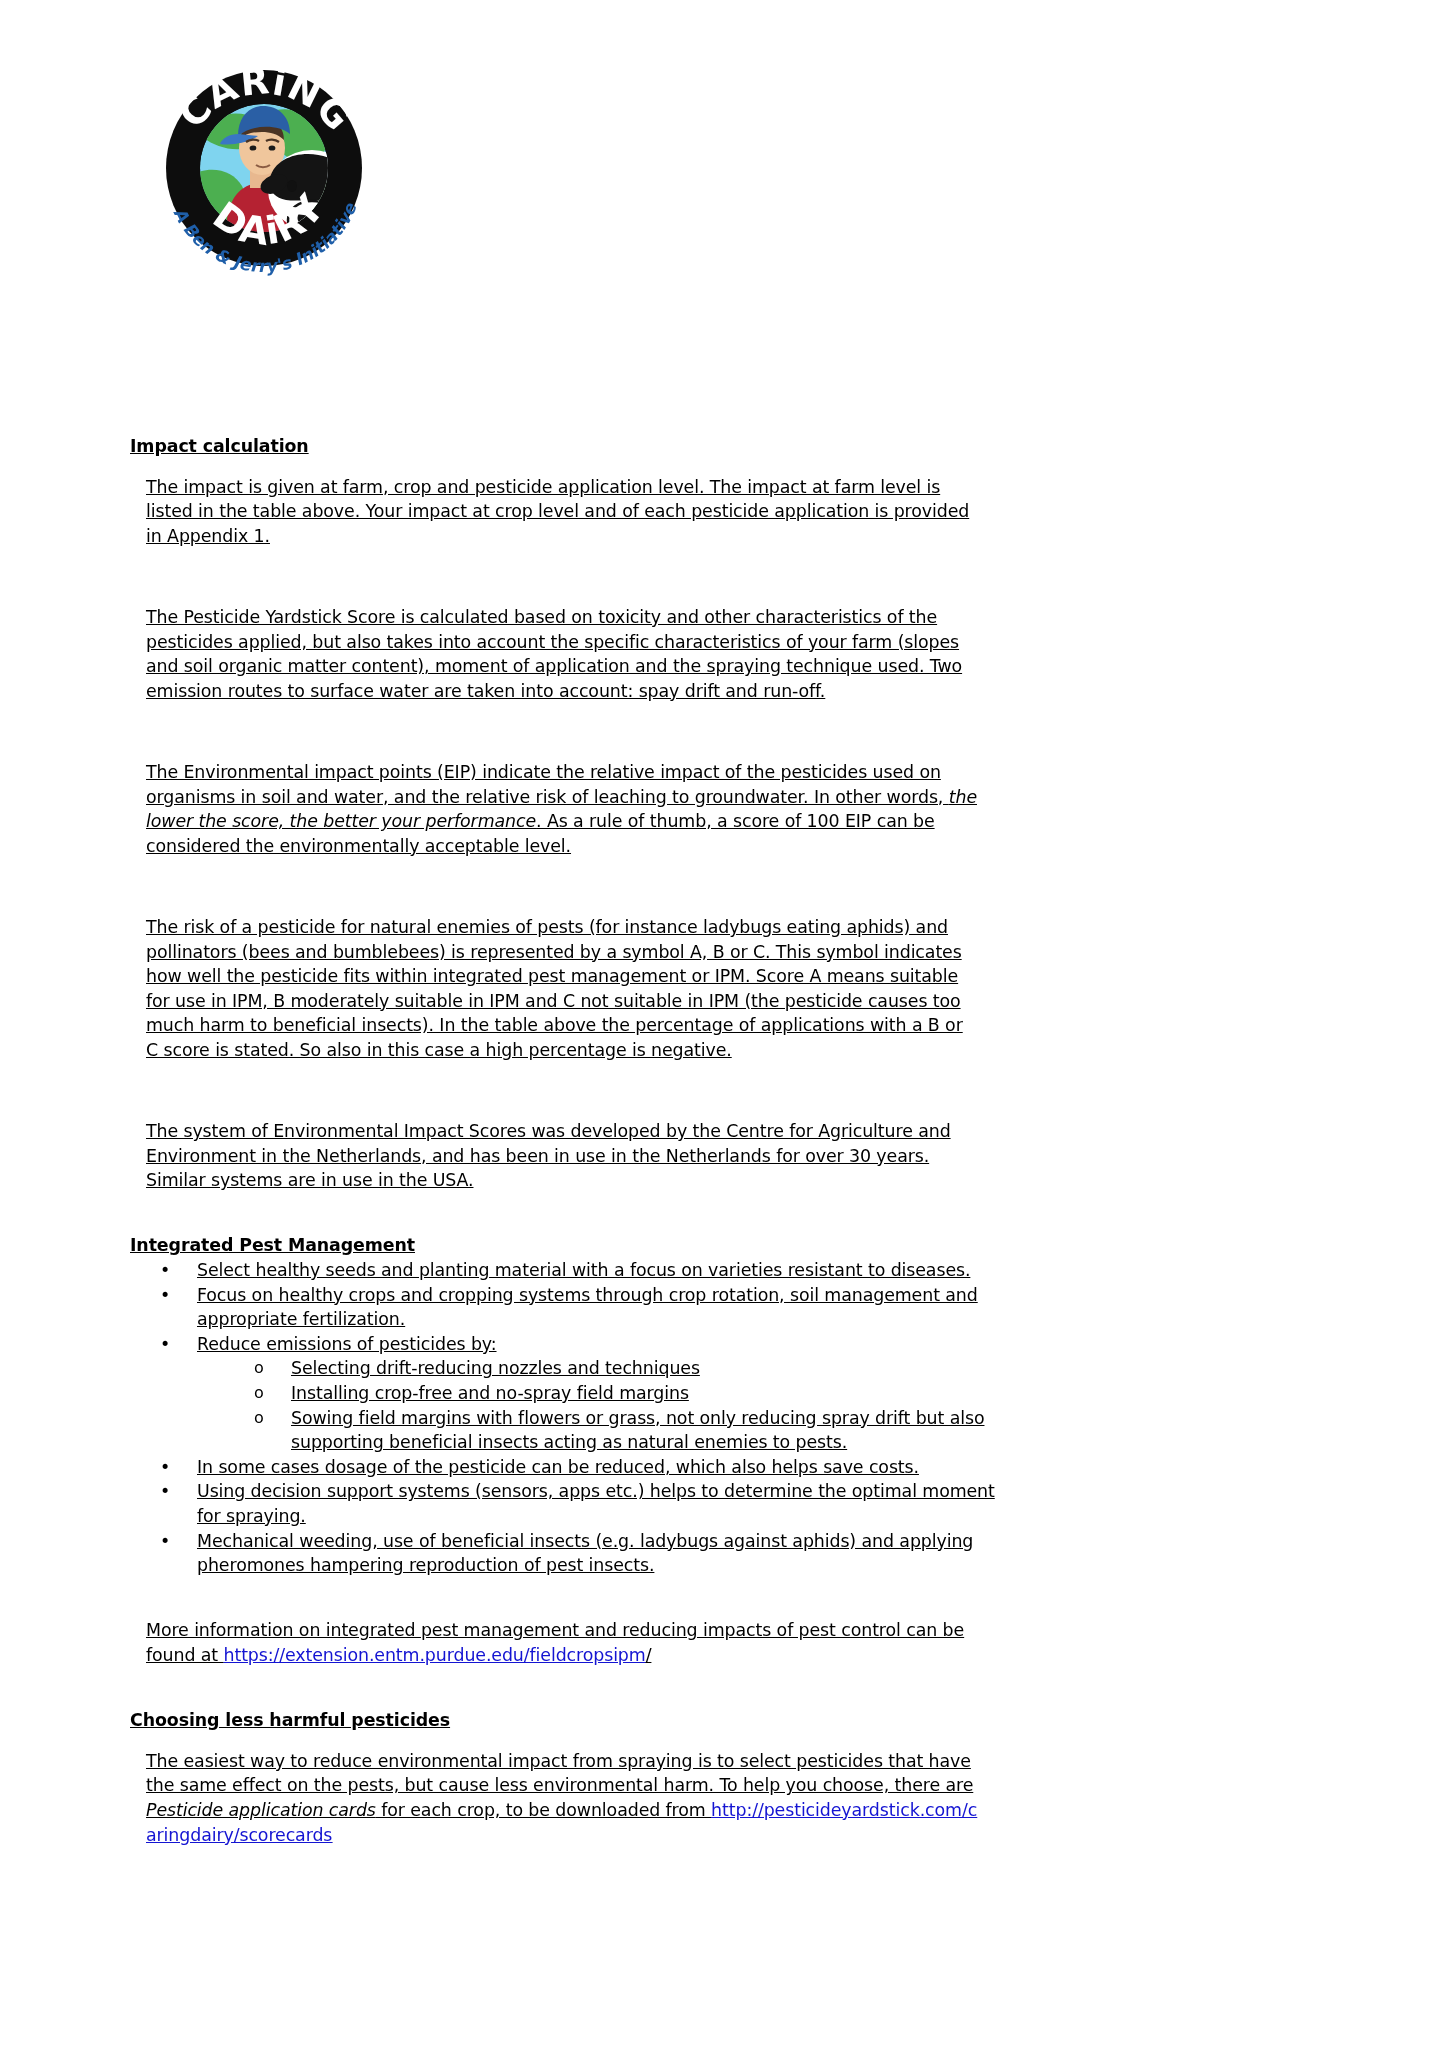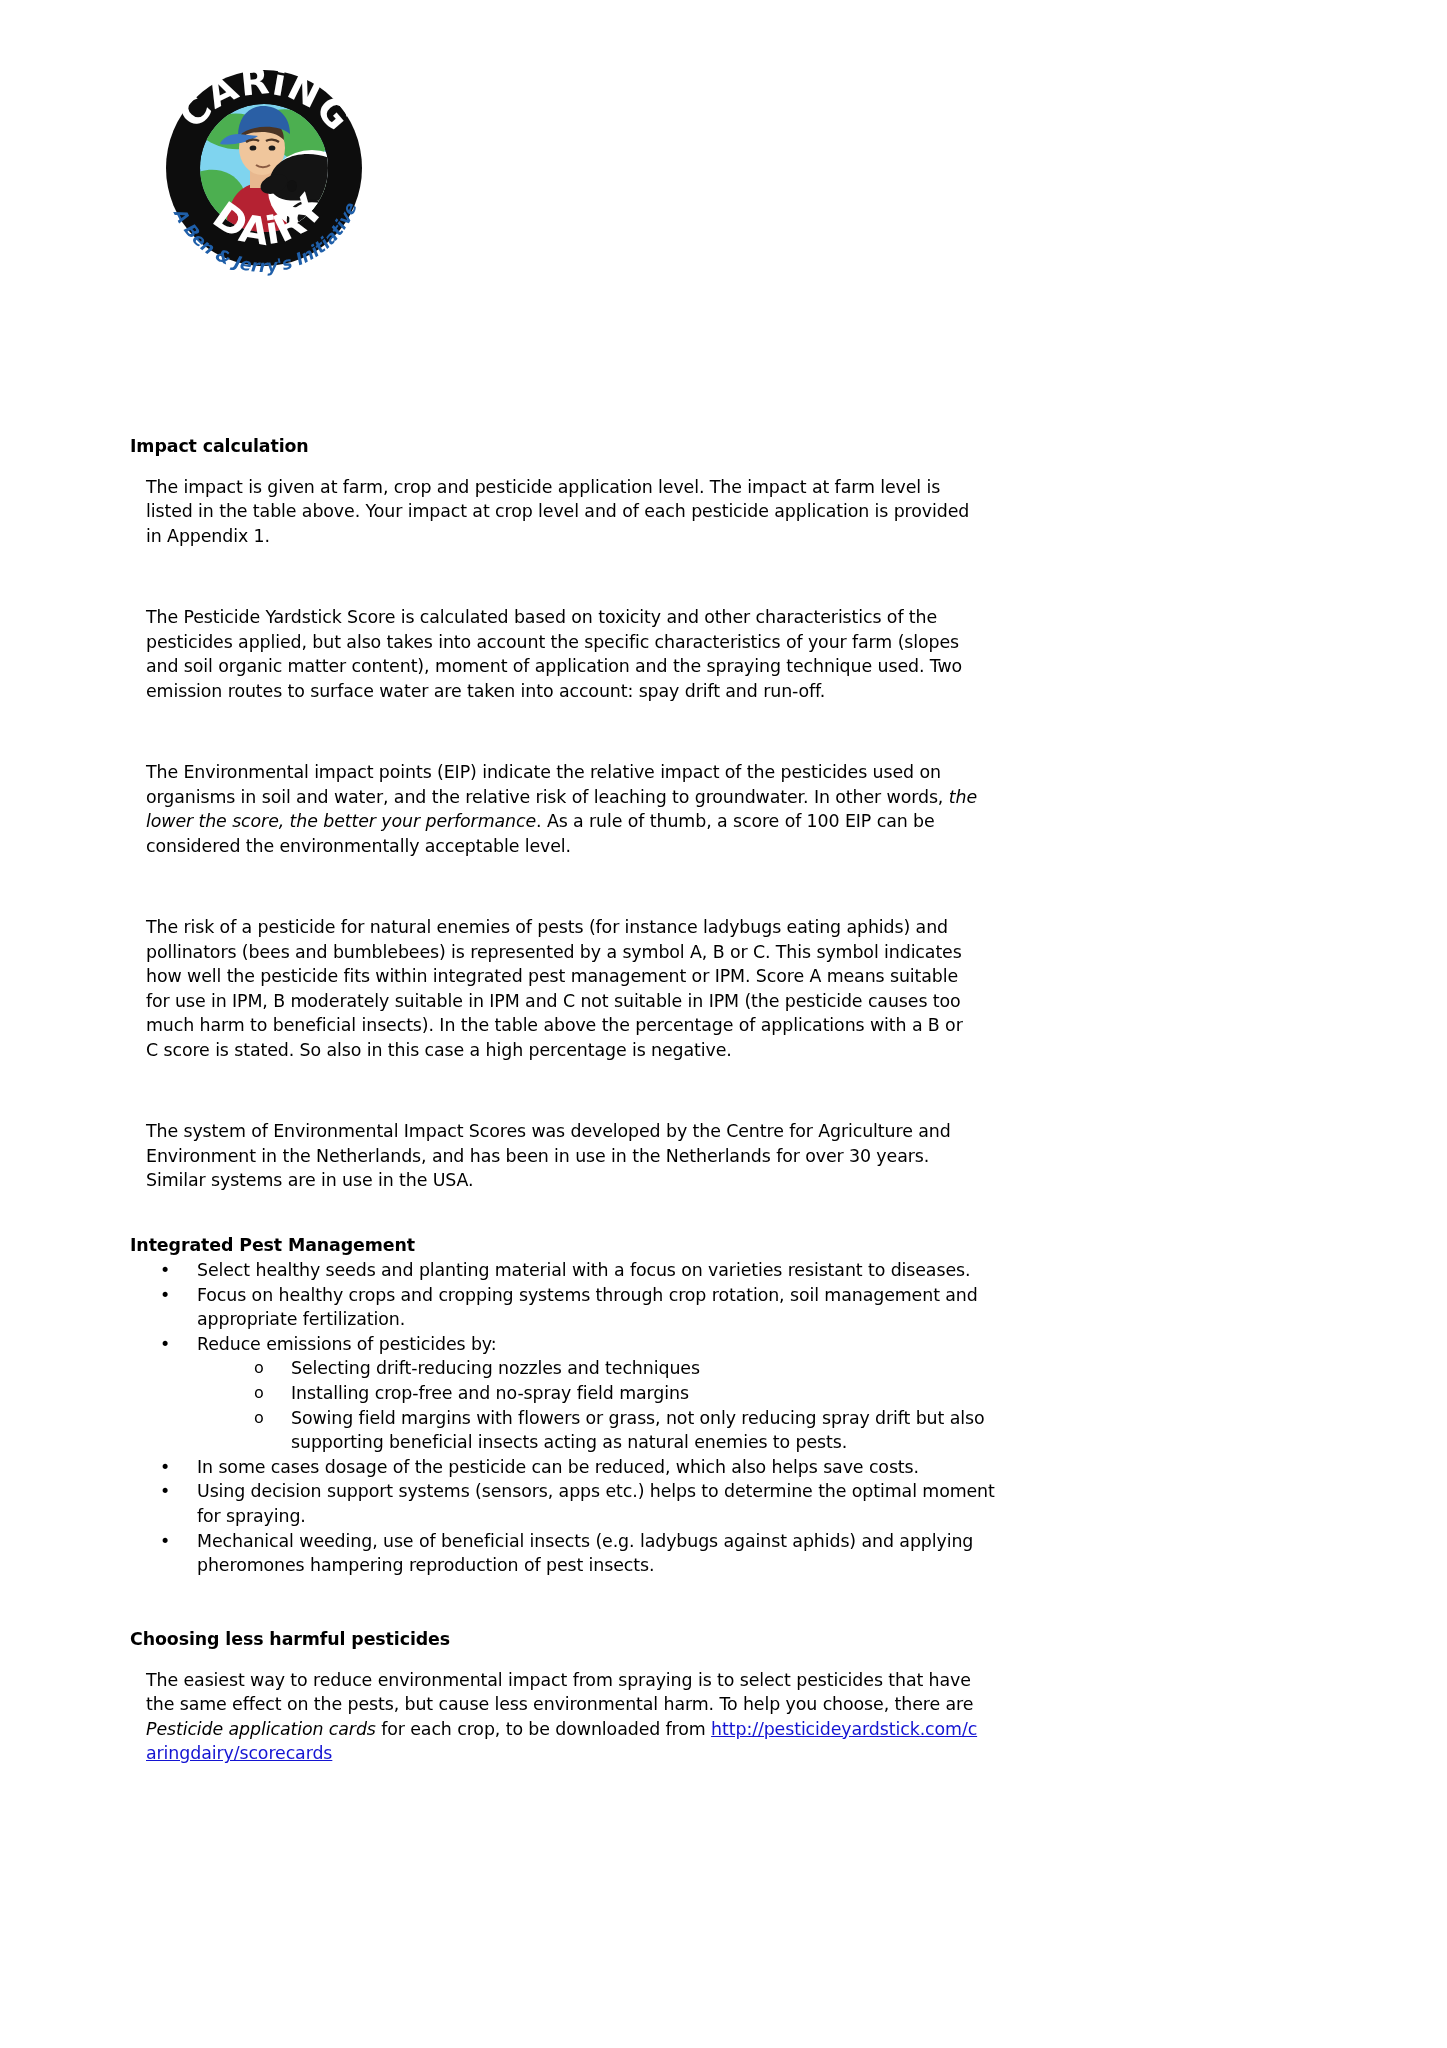--- a/index.html
+++ b/index.html
@@ -30,20 +30,21 @@
     height: 240px;
   }
   .logo-svg { display: block; width: 212px; height: 240px; }
 
   
   .doc {
     position: absolute;
     left: 130px;
     top: 434px;
     width: 866px;
+    text-decoration: underline;
   }
   .h-sub {
     font-weight: bold;
     font-size: 17.4px;
     line-height: 24.6px;
     margin: 0;
     letter-spacing: -0.1px;
   }
   p.para {
     font-size: 17.4px;
@@ -235,20 +236,21 @@
         <span>Using decision support systems (sensors, apps etc.) helps to determine the optimal moment for spraying.</span>
       </li>
       <li>
         <span class="bullet-marker">•</span>
         <span>Mechanical weeding, use of beneficial insects (e.g. ladybugs against aphids) and applying pheromones hampering reproduction of pest insects.</span>
       </li>
     </ul>
 
     <div class="gap"></div>
 
+    <p class="para"><span>More information on integrated pest management and reducing impacts of pest control can be found at </span><a class="link" href="#">https://extension.entm.purdue.edu/fieldcropsipm</a><span>/</span></p>
 
     <div class="gap"></div>
 
     <h2 class="h-sub">Choosing less harmful pesticides</h2>
     <p class="para"><span>The easiest way to reduce environmental impact from spraying is to select pesticides that have the same effect on the pests, but cause less environmental harm. To help you choose, there are </span><span class="ital">Pesticide application cards</span><span> for each crop, to be downloaded from </span><a class="link" href="#">http://pesticideyardstick.com/caringdairy/scorecards</a></p>
 
   </div>
 </div>
 
 </body></html>

